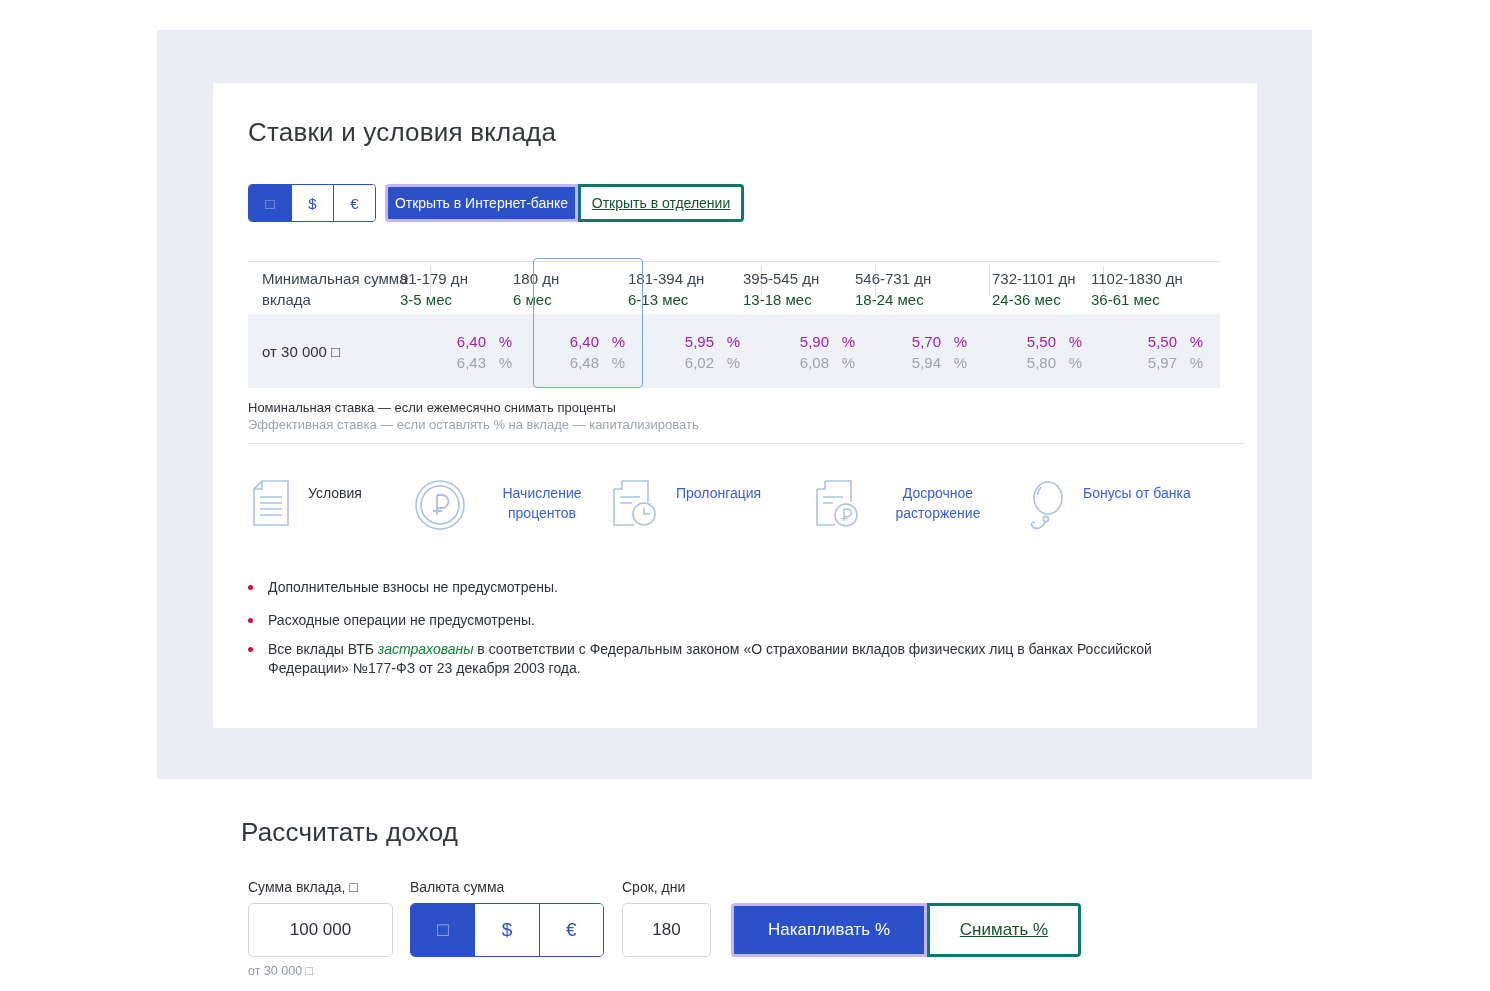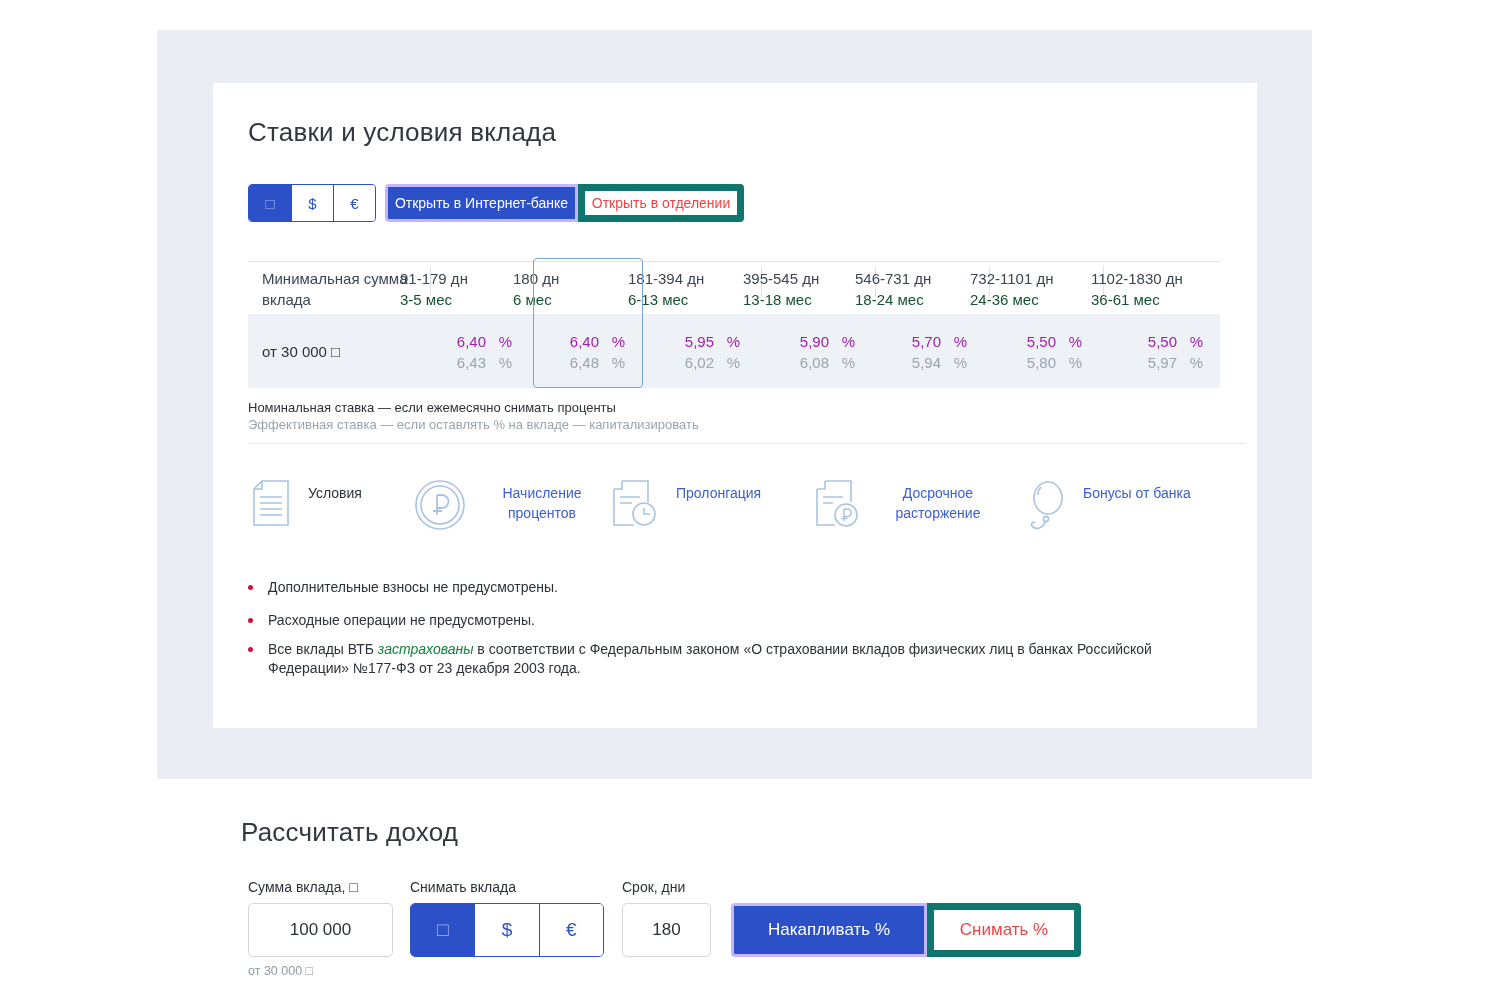--- a/index.html
+++ b/index.html
@@ -18,21 +18,21 @@
   .cur-toggle { display:flex; border:1px solid #2b50c8; border-radius:4px; overflow:hidden; background:#fff; }
   .cur-toggle .seg { display:flex; align-items:center; justify-content:center; color:#2b50c8; background:#fff; cursor:pointer; }
   .cur-toggle .seg + .seg { border-left:1px solid #2b50c8; }
   .cur-toggle .seg.selected { background:#2b50c8; color:#a5b6ec; border-left-color:#2b50c8; }
   .cur-toggle.small .seg { width:42px; height:36px; font-size:15px; }
   .cur-toggle.big .seg { flex:1; height:52px; font-size:19px; }
   .cur-toggle.big { border-radius:5px; }
 
   .btn { display:flex; align-items:center; justify-content:center; font-size:14px; cursor:pointer; }
   .btn-primary { background:#2b50c8; color:#fff; border:3px solid #c4b5fd; }
-  .btn-ghost { background:#fff; color:#ef4444; border:7px solid #0f766e; }
+  .btn-ghost { background:#fff; color:#14532d; border:3px solid #0f766e;text-decoration:underline; }
   .rnd-l { border-radius:4px 0 0 4px; }
   .rnd-r { border-radius:0 4px 4px 0; }
 
   
   .tbl-topline { position:absolute; left:248px; top:261px; width:972px; height:1px; background:#e0e3e9; }
   .rate-row { position:absolute; left:248px; top:314px; width:972px; height:74px; background:#eef2f7; }
   .row-header { position:absolute; left:262px; top:268px; width:160px; font-size:15px; color:#3c4651; line-height:21px; }
   .row-label { position:absolute; left:262px; top:343px; font-size:15px; color:#2d3238; }
   .hcell { position:absolute; top:268px; width:112px; }
   .hcell .days { font-size:15px; color:#3c4651; line-height:21px; }
@@ -112,21 +112,21 @@
     <div class="months">6-13 мес</div>
   </div>
   <div class="hcell" style="right:635px;">
     <div class="days">395-545 дн</div>
     <div class="months">13-18 мес</div>
   </div>
   <div class="hcell" style="right:523px;">
     <div class="days">546-731 дн</div>
     <div class="months">18-24 мес</div>
   </div>
-  <div class="hcell" style="right:408px;">
+  <div class="hcell" style="right:386px;">
     <div class="days">732-1101 дн</div>
     <div class="months">24-36 мес</div>
   </div>
   <div class="hcell" style="right:287px;">
     <div class="days">1102-1830 дн</div>
     <div class="months">36-61 мес</div>
   </div>
 
   <div class="dcell" style="right:978px;">
     <div class="rate-line rate-nom">
@@ -275,21 +275,21 @@
     <span class="dot"></span>
     <span class="btxt"><span>Все вклады ВТБ </span><span class="inline-link">застрахованы</span><span> в соответствии с Федеральным законом «О страховании вкладов физических лиц в банках Российской Федерации» №177-ФЗ от 23 декабря 2003 года.</span></span>
   </div>
 
   <div class="abs h1" style="left:241px; top:817px;">Рассчитать доход</div>
 
   <div class="field-label" style="left:248px;">Сумма вклада, □</div>
   <input class="tinput" style="left: 248px; width: 145px;" value="100 000">
   <div class="hint">от 30 000 □</div>
 
-  <div class="field-label" style="left:410px;">Снимать вклада</div>
+  <div class="field-label" style="left:410px;">Валюта сумма</div>
   <div class="abs cur-toggle big" style="left:410px; top:903px; width:194px;">
     <div class="seg selected">□</div>
     <div class="seg">$</div>
     <div class="seg">€</div>
   </div>
 
   <div class="field-label" style="left:622px;">Срок, дни</div>
   <input class="tinput" style="left: 622px; width: 89px;" value="180">
 
   <div class="calc-btn btn btn-primary rnd-l" style="left:731px; width:196px;">Накапливать %</div>

